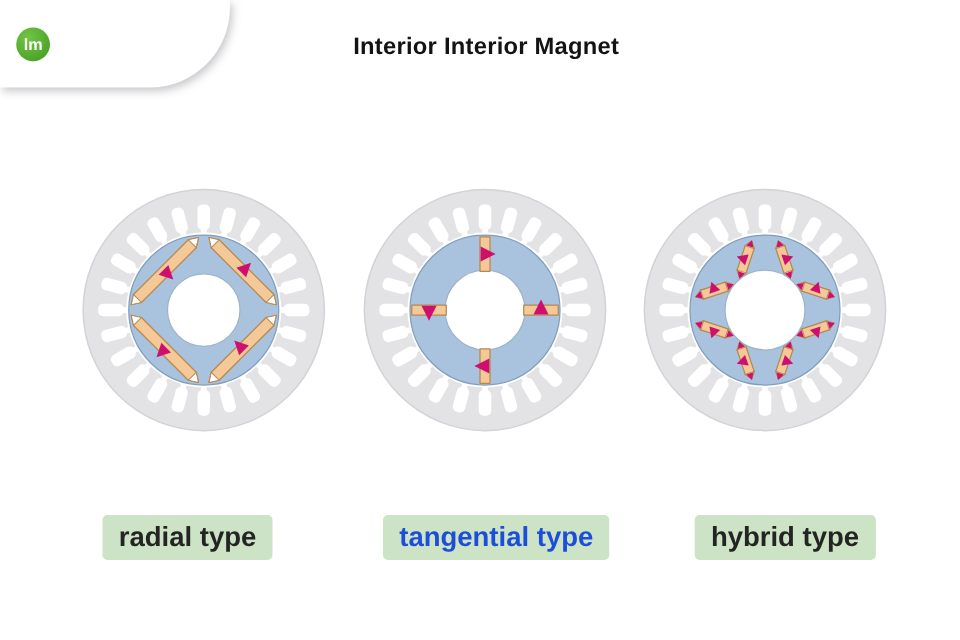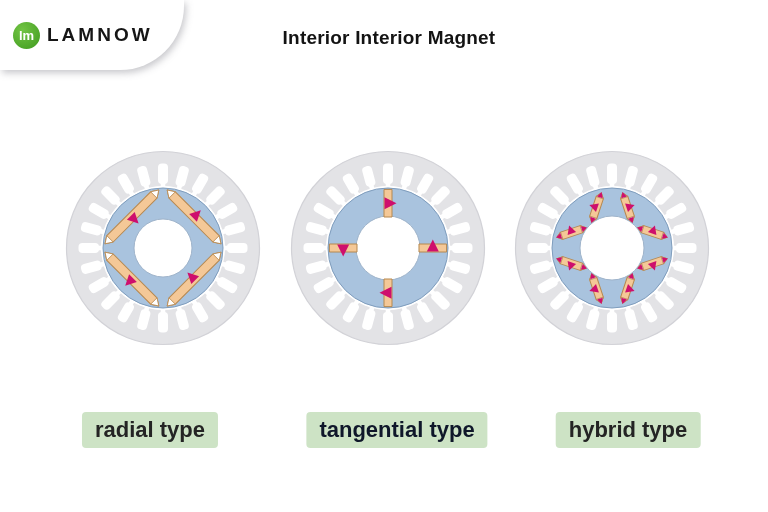--- a/index.html
+++ b/index.html
@@ -30,21 +30,20 @@
               padding:5px 13px;border-radius:4px;white-space:nowrap;}
   .label-1{left:150px;} .label-2{left:397px;} .label-3{left:628px;}
 </style>
 </head>
 <body>
 
 <div id="canvas">
 
   <div class="logo-card">
     <span class="logo-badge">lm</span>
-    <span class="logo-brand">LAMNOW</span>
   </div>
 
   <div class="title" style="color: rgb(19, 19, 19);">
     <div>Interior Interior Magnet</div>
   </div>
 
   <div class="motor-box motor-1"><svg width="200" height="200" viewBox="-100 -100 200 200">
         <circle r="96.5" fill="#e3e3e6" stroke="#d2d2d7" stroke-width="1.2"></circle>
         <circle r="62" fill="#ffffff"></circle>
         <g transform="rotate(0)">
@@ -449,16 +448,16 @@
           <path d="M-15.3,0 L-10.3,-3.8 L10.3,-3.8 L15.3,0 L10.3,3.8 L-10.3,3.8 Z" fill="#f4c897" stroke="#b6884f" stroke-width="1" stroke-linejoin="round"></path>
           <path d="M-15.3,0 L-10.3,-3.8 L-10.3,3.8 Z" fill="#fff" stroke="#b6884f" stroke-width="0.8"></path>
           <path d="M15.3,0 L10.3,-3.8 L10.3,3.8 Z" fill="#fff" stroke="#b6884f" stroke-width="0.8"></path>
         </g>
         <polygon points="-22.6,-42.9 -13.1,-44.4 -16.0,-35.9" fill="#ce0f6d"></polygon>
         <polygon points="-20.6,-25.1 -21.7,-31.2 -16.1,-29.3" fill="#ce0f6d"></polygon>
         <polygon points="-10.4,-55.9 -9.3,-49.8 -15.0,-51.6" fill="#ce0f6d"></polygon>
       </svg></div>
 
   <div class="type-label label-1" style="background: rgb(205, 227, 197); color: rgb(36, 36, 36);">radial type</div>
-  <div class="type-label label-2" style="background: rgb(205, 227, 197); color: #0f172a;">tangential type</div>
+  <div class="type-label label-2" style="background: rgb(205, 227, 197); color: #1d4ed8;">tangential type</div>
   <div class="type-label label-3" style="background: rgb(205, 227, 197); color: rgb(36, 36, 36);">hybrid type</div>
 
 </div>
 
 </body></html>

